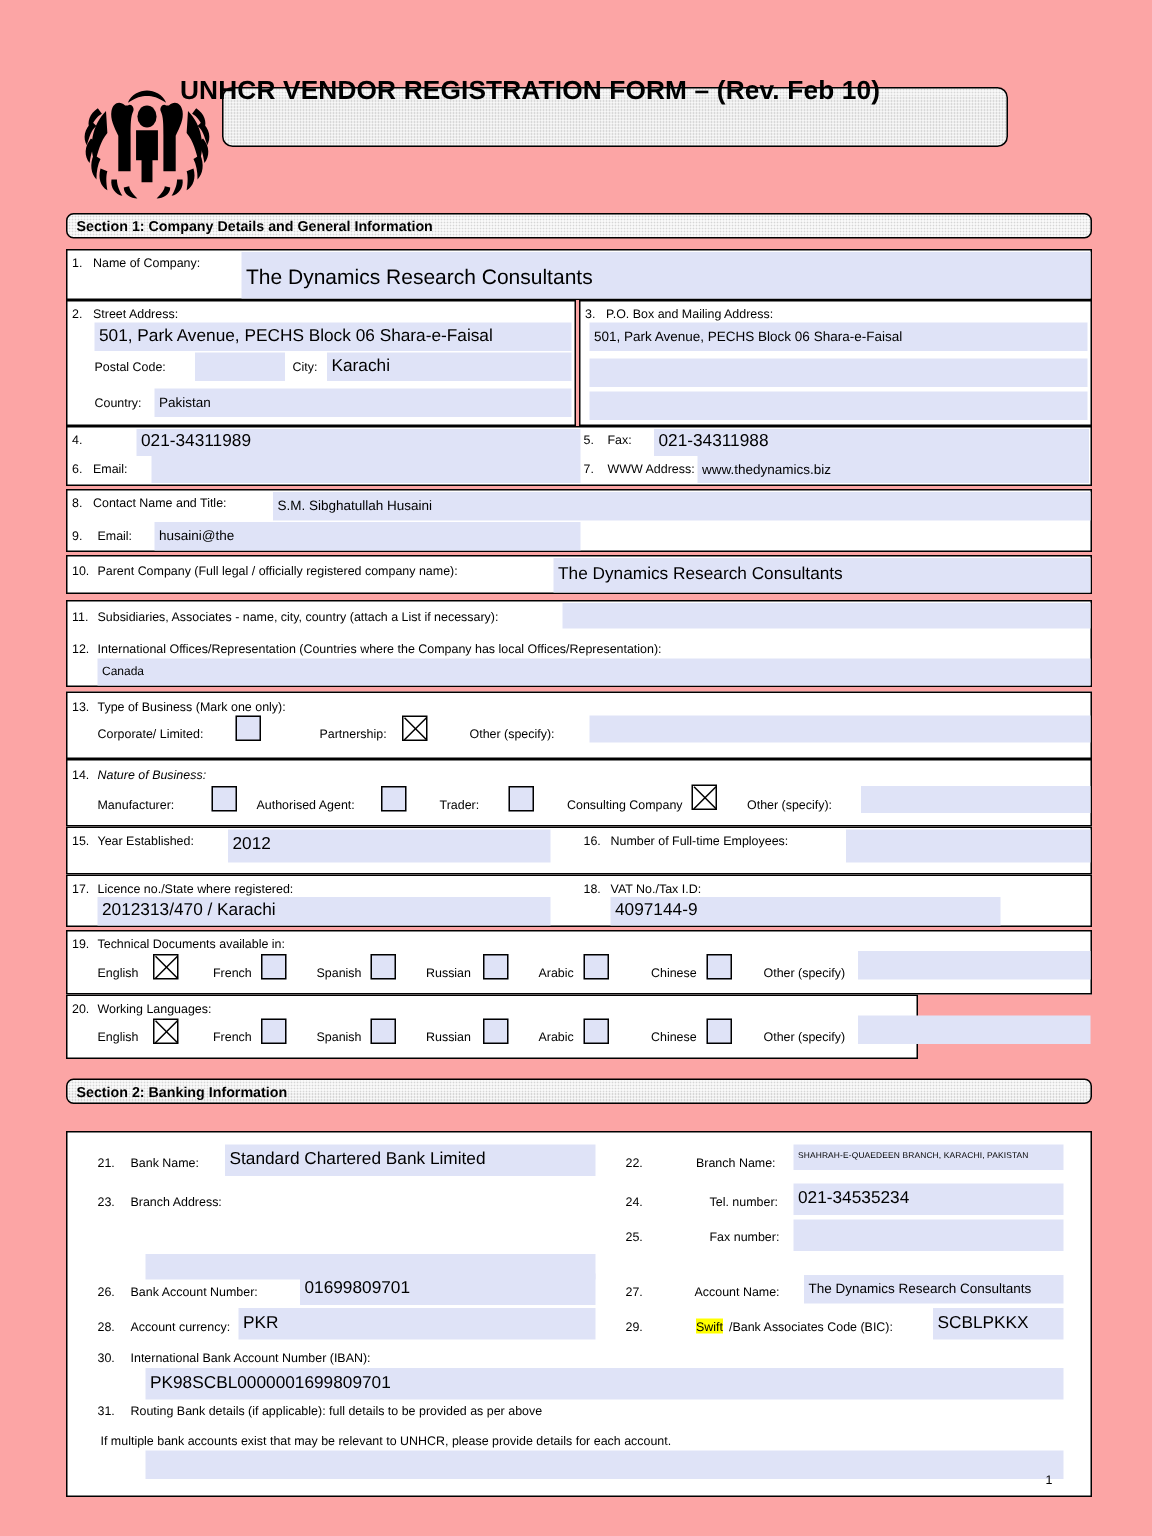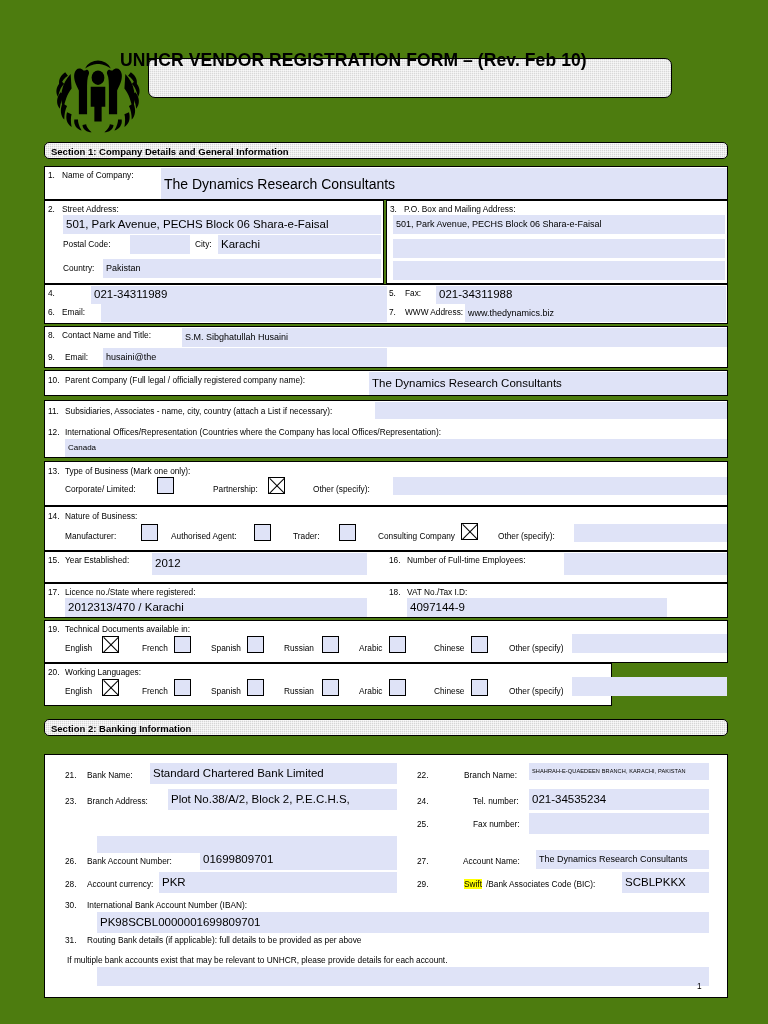--- a/index.html
+++ b/index.html
@@ -13,21 +13,21 @@
     font-family: "Liberation Sans", sans-serif;
     color: #000;
     position: relative;
     overflow: hidden;
   }
   .page {
     position: absolute;
     left: 0; top: 0;
     width: 768px;
     height: 1024px;
-    background: #4d7c0f;
+    background: #fca5a5;
   }
 
   
   .header {
     position: absolute;
     left: 44px; top: 52px;
     width: 680px;
     height: 86px;
   }
   .logo {
@@ -264,21 +264,21 @@
 
     <span class="lbl" style="left:168px; top:22px;">Partnership:</span>
     <div class="cbox checked" style="left:223px; top:15px;"></div>
 
     <span class="lbl" style="left:268px; top:22px;">Other (specify):</span>
     <div class="fld small" style="left:348px; top:15px; width:334px; height:18px;"></div>
   </div>
 
   <div class="box" style="left:44px; top:506px; width:684px; height:45px;">
     <span class="num" style="left:3px; top:4px;">14.</span>
-    <span class="lbl" style="left:20px; top:4px;">Nature of Business:</span>
+    <span class="lbl" style="left:20px; top:4px;font-style:italic;">Nature of Business:</span>
 
     <span class="lbl" style="left:20px; top:24px;">Manufacturer:</span>
     <div class="cbox" style="left:96px; top:17px;"></div>
 
     <span class="lbl" style="left:126px; top:24px;">Authorised Agent:</span>
     <div class="cbox" style="left:209px; top:17px;"></div>
 
     <span class="lbl" style="left:248px; top:24px;">Trader:</span>
     <div class="cbox" style="left:294px; top:17px;"></div>
 
@@ -356,21 +356,20 @@
     <span class="num" style="left:20px; top:15px;">21.</span>
     <span class="lbl" style="left:42px; top:15px;">Bank Name:</span>
     <div class="fld med" style="left:105px; top:8px; width:247px; height:21px;">Standard Chartered Bank Limited</div>
 
     <span class="num" style="left:372px; top:15px;">22.</span>
     <span class="lbl" style="left:419px; top:15px;">Branch Name:</span>
     <div class="fld tiny" style="left:484px; top:8px; width:180px; height:17px;">SHAHRAH-E-QUAEDEEN BRANCH, KARACHI, PAKISTAN</div>
 
     <span class="num" style="left:20px; top:41px;">23.</span>
     <span class="lbl" style="left:42px; top:41px;">Branch Address:</span>
-    <div class="fld med" style="left:123px; top:34px; width:229px; height:21px;">Plot No.38/A/2, Block 2, P.E.C.H.S,</div>
     <div class="fld small" style="left:52px; top:81px; width:300px; height:17px;"></div>
 
     <span class="num" style="left:372px; top:41px;">24.</span>
     <span class="lbl" style="left:428px; top:41px;">Tel. number:</span>
     <div class="fld med" style="left:484px; top:34px; width:180px; height:21px;">021-34535234</div>
 
     <span class="num" style="left:372px; top:64px;">25.</span>
     <span class="lbl" style="left:428px; top:64px;">Fax number:</span>
     <div class="fld small" style="left:484px; top:58px; width:180px; height:21px;"></div>
 

